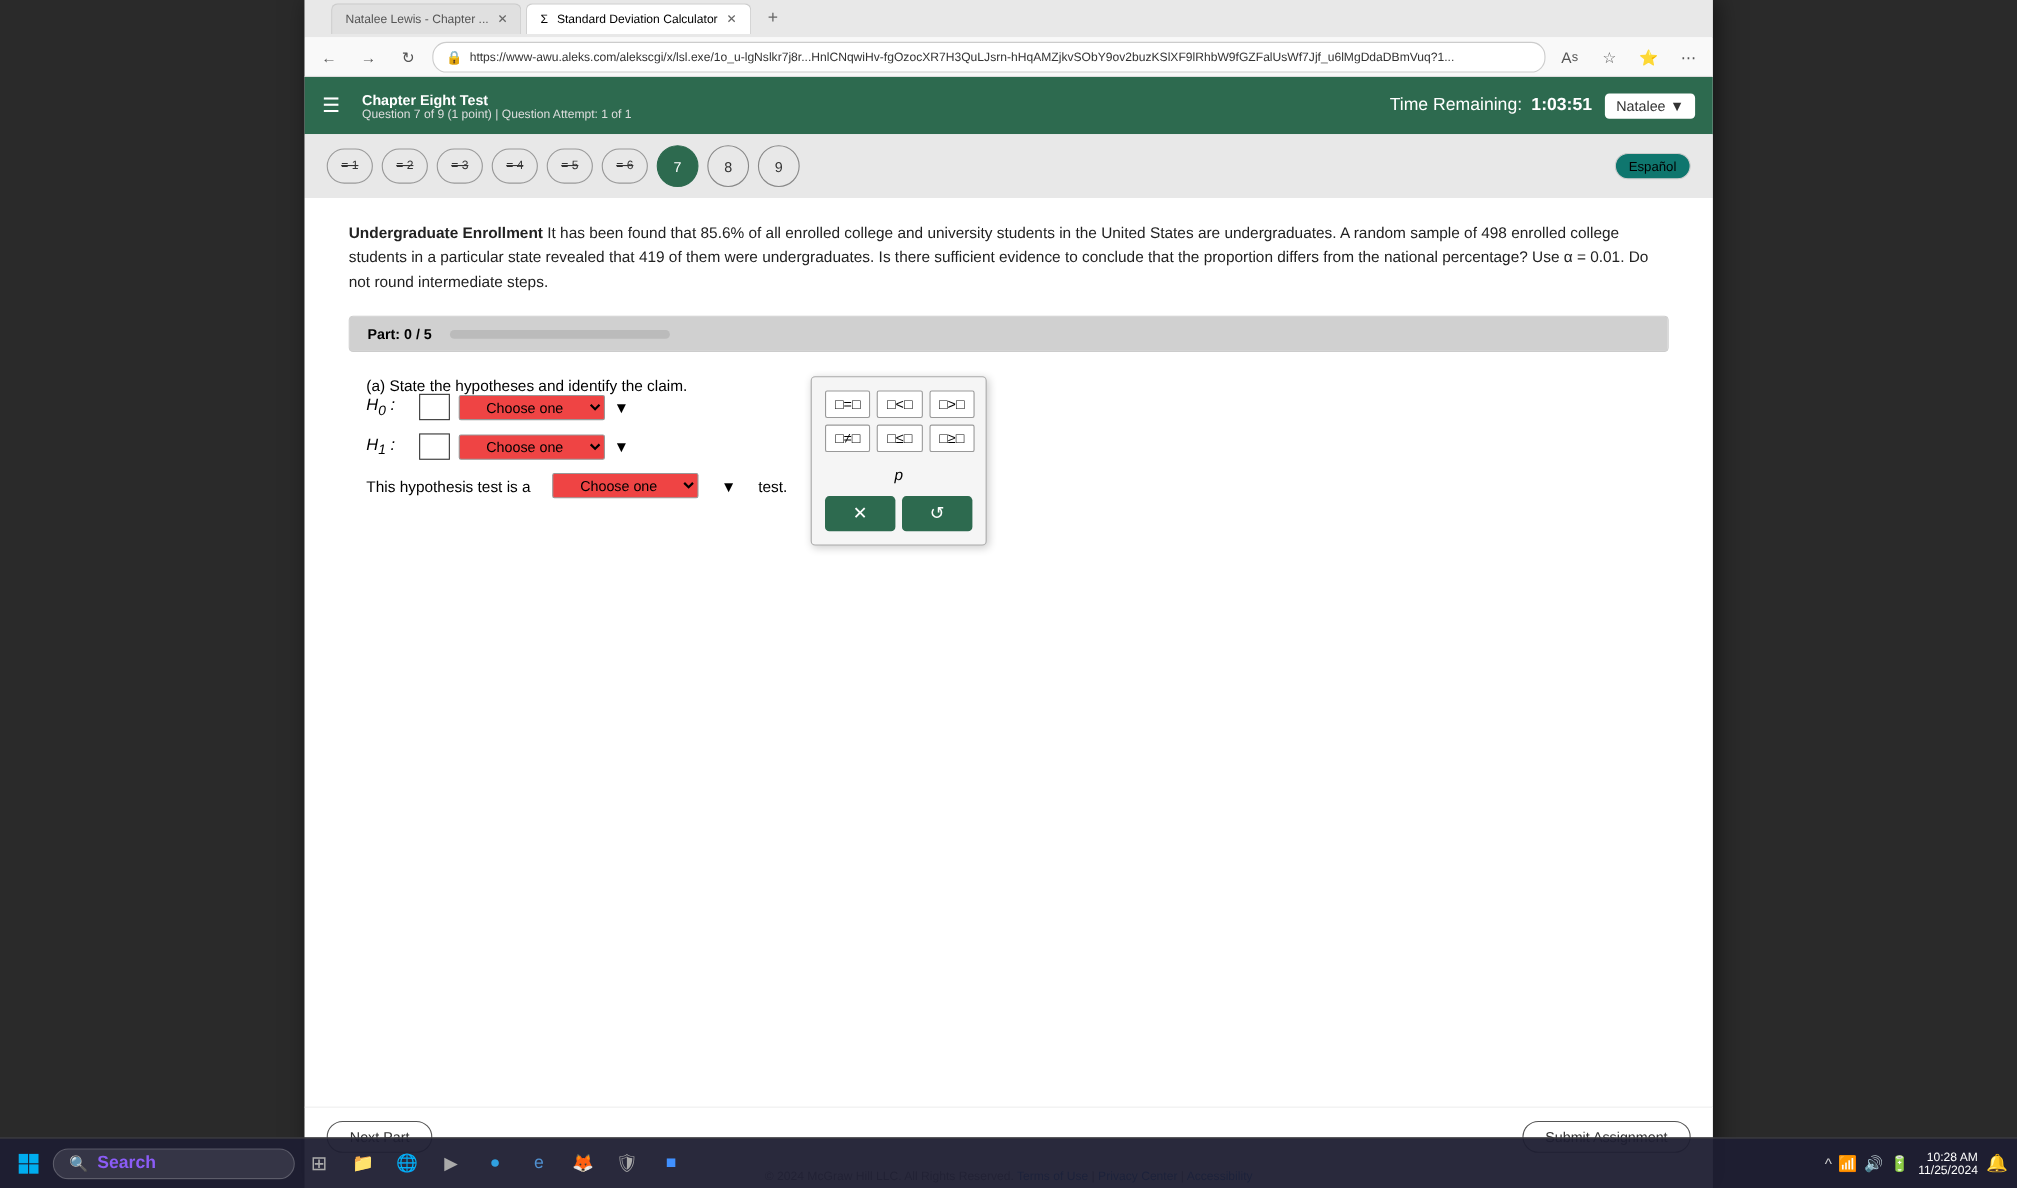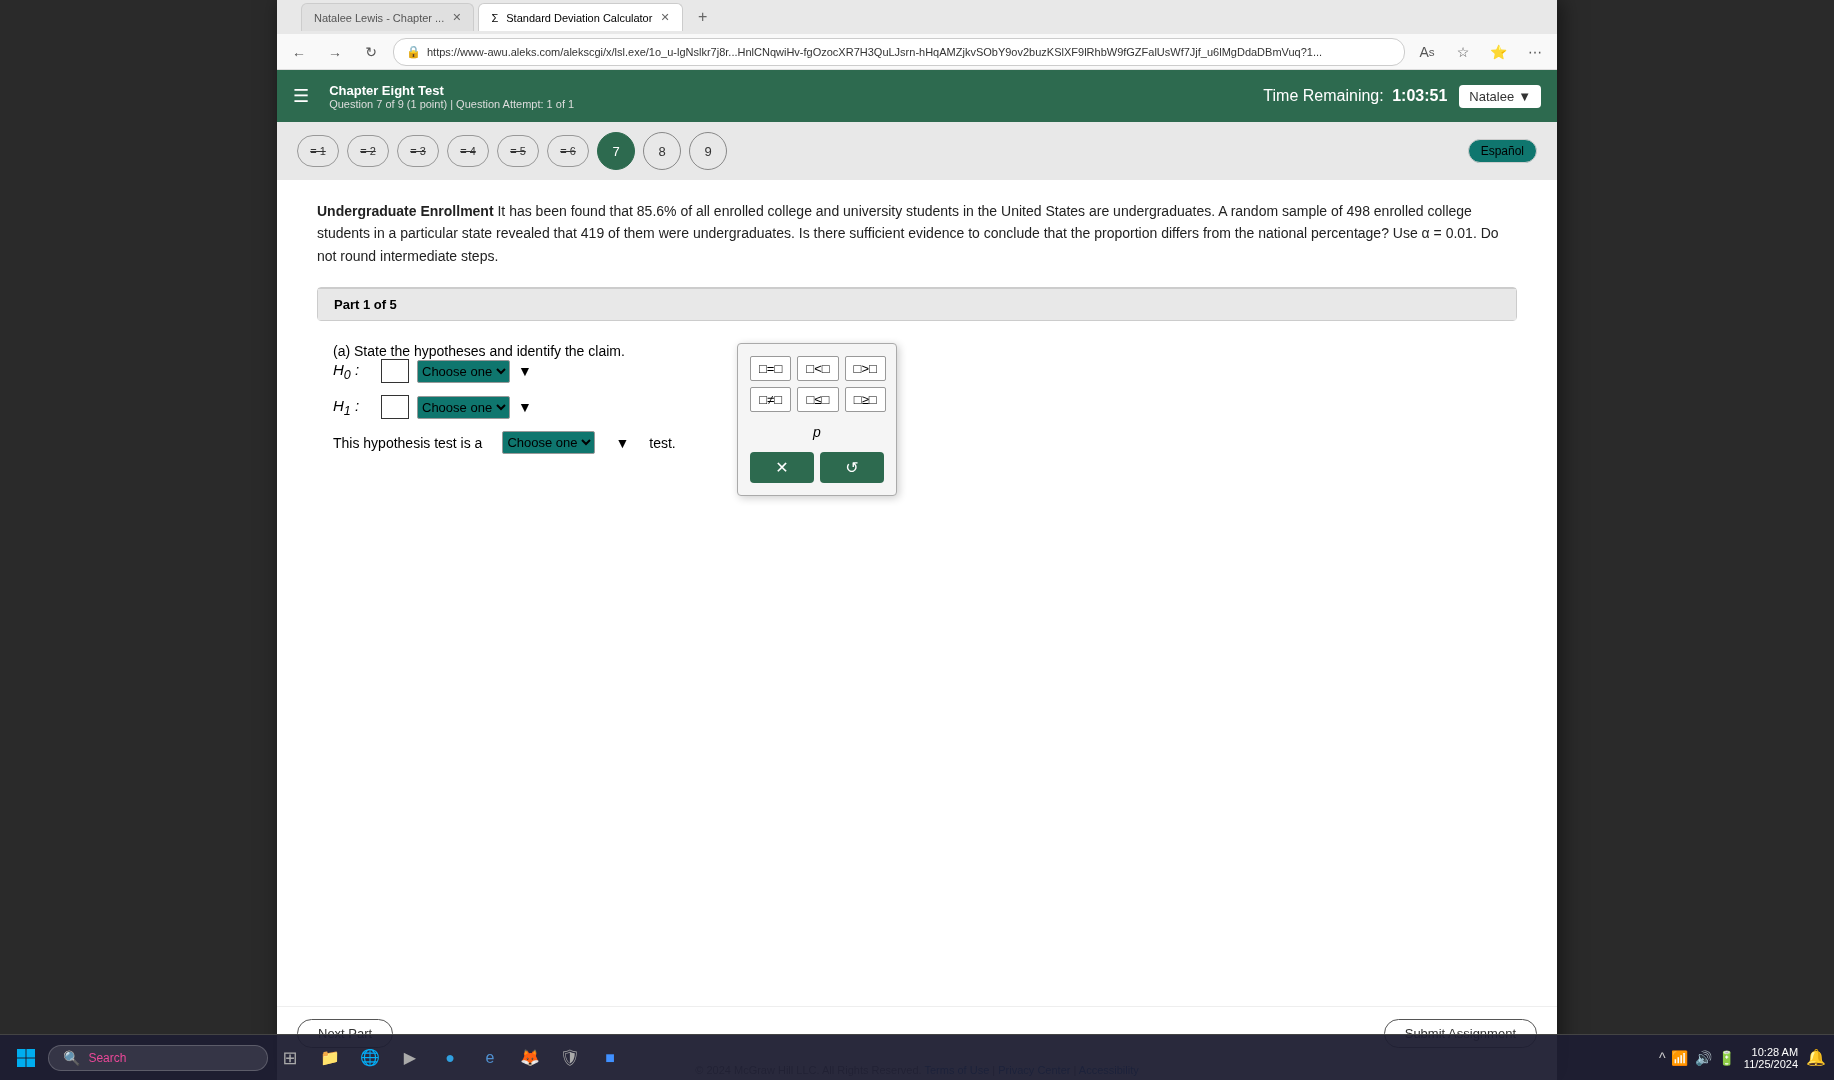--- a/index.html
+++ b/index.html
@@ -39,21 +39,21 @@
     .progress-header { background: #d0d0d0; padding: 8px 16px; font-size: 13px; font-weight: bold; display: flex; align-items: center; gap: 16px; }
     .progress-bar-bg { flex: 1; height: 8px; background: #bbb; border-radius: 4px; max-width: 200px; }
     .progress-bar-fill { height: 100%; background: #666; border-radius: 4px; }
     .part-header { background: #e8e8e8; padding: 8px 16px; font-size: 13px; font-weight: bold; border-top: 1px solid #ccc; }
 
     
     .hypothesis-section { padding: 20px 16px; }
     .hypothesis-label { font-size: 14px; }
     .hypothesis-row { display: flex; align-items: center; gap: 8px; margin-bottom: 12px; font-size: 14px; }
     .h-box { width: 28px; height: 24px; border: 1px solid #333; display: inline-block; background: #fff; }
-    .h-select { border: 1px solid #999; background: #0f766e; padding: 2px 0; font-size: 13px; border-radius: 2px; cursor: pointer; }
+    .h-select { border: 1px solid #999; background: #ef4444; padding: 2px 20px; font-size: 13px; border-radius: 2px; cursor: pointer; }
     .test-row { display: flex; align-items: center; gap: 20px; font-size: 14px; }
 
     
     .symbol-popup { position: absolute; background: #f5f5f5; border: 1px solid #aaa; border-radius: 4px; padding: 12px; box-shadow: 2px 2px 8px rgba(0,0,0,0.2); }
     .symbol-grid { display: grid; grid-template-columns: repeat(3, 1fr); gap: 6px; margin-bottom: 8px; }
     .symbol-btn { border: 1px solid #999; background: #fff; padding: 4px 8px; cursor: pointer; font-size: 13px; border-radius: 2px; text-align: center; }
     .symbol-p { text-align: center; font-style: italic; font-size: 14px; padding: 4px; }
     .popup-actions { display: flex; gap: 6px; margin-top: 8px; }
     .popup-x-btn { flex: 1; background: #2d6a4f; color: #fff; border: none; border-radius: 4px; padding: 6px; cursor: pointer; font-size: 16px; }
     .popup-reset-btn { flex: 1; background: #2d6a4f; color: #fff; border: none; border-radius: 4px; padding: 6px; cursor: pointer; font-size: 16px; }
@@ -62,21 +62,21 @@
     .footer-bar { background: #fff; padding: 12px 20px; display: flex; justify-content: space-between; align-items: center; border-top: 1px solid #eee; }
     .next-part-btn { background: #fff; border: 1px solid #555; border-radius: 16px; padding: 6px 20px; font-size: 13px; cursor: pointer; color: #333; }
     .submit-btn { background: #fff; border: 1px solid #555; border-radius: 16px; padding: 6px 20px; font-size: 13px; cursor: pointer; color: #333; }
     .copyright { font-size: 11px; color: #666; text-align: center; padding: 4px; background: #f9f9f9; }
     .copyright a { color: #0066cc; text-decoration: none; }
 
     
     .taskbar { position: fixed; bottom: 0; left: 0; width: 1834px; height: 46px; background: rgba(30,30,50,0.95); display: flex; align-items: center; padding: 0 8px; gap: 4px; border-top: 1px solid #444; }
     .taskbar-start { width: 36px; height: 36px; display: flex; align-items: center; justify-content: center; cursor: pointer; }
     .taskbar-search { display: flex; align-items: center; background: rgba(255,255,255,0.1); border: 1px solid rgba(255,255,255,0.2); border-radius: 20px; padding: 4px 14px; gap: 8px; min-width: 220px; cursor: pointer; }
-    .taskbar-search-text { color: #ec4899; font-size: 12px; }
+    .taskbar-search-text { color: #8b5cf6; font-size: 16px; font-weight: bold; }
     .taskbar-icon { width: 36px; height: 36px; display: flex; align-items: center; justify-content: center; cursor: pointer; font-size: 18px; border-radius: 4px; }
     .taskbar-right { margin-left: auto; display: flex; align-items: center; gap: 8px; color: #fff; font-size: 11px; }
     .taskbar-clock { text-align: right; }
 
     .relative-wrap { position: relative; }
   </style>
 </head>
 <body>
 
 <div style="display:flex; flex-direction:column; width:1834px; height:1080px; background:#2a2a2a;">
@@ -146,21 +146,26 @@
     </div>
 
     <div class="content-area" style="flex:1; overflow-y:auto;">
 
       <div class="question-text">
         <strong>Undergraduate Enrollment</strong>
         <span> It has been found that 85.6% of all enrolled college and university students in the United States are undergraduates. A random sample of 498 enrolled college students in a particular state revealed that 419 of them were undergraduates. Is there sufficient evidence to conclude that the proportion differs from the national percentage? Use α = 0.01. Do not round intermediate steps.</span>
       </div>
 
       <div class="progress-section">
-        <div class="part-header">Part 1 of 5</div>
+        <div class="progress-header">
+          <span>Part: 0 / 5</span>
+          <div class="progress-bar-bg">
+            <div class="progress-bar-fill" style="width:0%"></div>
+          </div>
+        </div>
       </div>
 
       <div class="hypothesis-section relative-wrap">
         <div class="hypothesis-label">(a) State the hypotheses and identify the claim.</div>
 
         <div class="hypothesis-row">
           <span style="font-style:italic; min-width:40px; font-size:15px;">H<sub>0</sub> :</span>
           <div class="h-box"></div>
           <select class="h-select">
             <option>Choose one</option>

